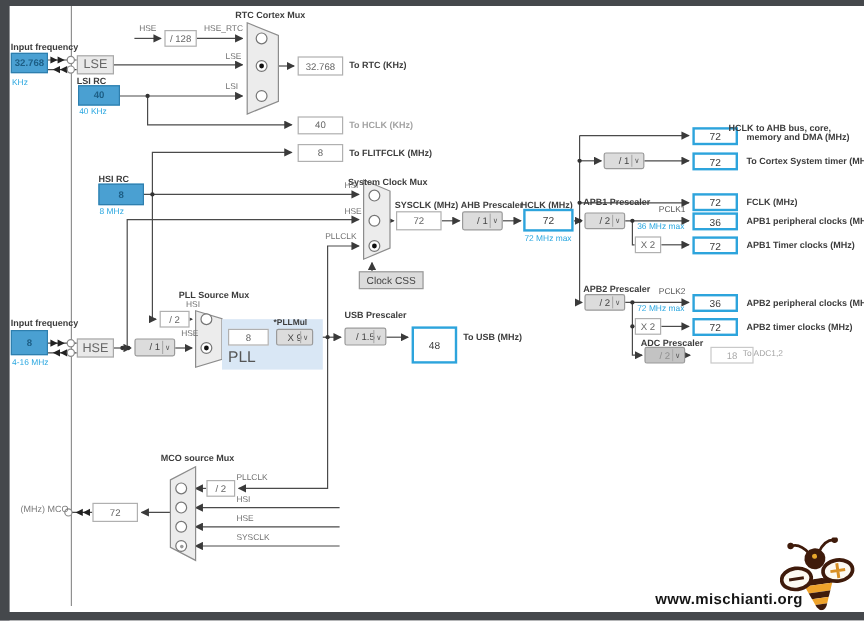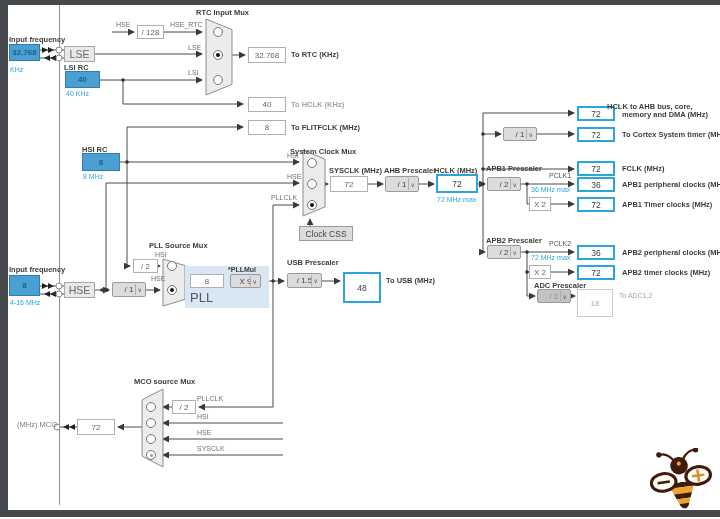--- a/index.html
+++ b/index.html
@@ -160,21 +160,21 @@
   <span class="blue" style="left:83px;top:173px">8 MHz</span>
 
   <span class="lbl" style="left:9px;top:265px">Input frequency</span>
   <div class="bluebox" style="left:9px;top:275px;width:31px;height:21px">8</div>
   <span class="blue" style="left:10px;top:299px">4-16 MHz</span>
   <div class="oscbox" style="left:64px;top:282px;width:31px;height:16px">HSE</div>
 
   <span class="wlbl" style="left:116px;top:21px">HSE</span>
   <div class="vbox" style="left:137px;top:25px;width:27px;height:14px">/ 128</div>
   <span class="wlbl" style="left:170px;top:21px">HSE_RTC</span>
-  <span class="lbl" style="left:196px;top:8px">RTC Input Mux</span>
+  <span class="lbl" style="left:196px;top:8px">RTC Cortex Mux</span>
   <div class="radio" style="left:213px;top:27px"></div>
   <div class="radio sel" style="left:213px;top:50px"></div>
   <div class="radio" style="left:213px;top:75px"></div>
   <span class="wlbl" style="left:188px;top:44px">LSE</span>
   <span class="wlbl" style="left:188px;top:69px">LSI</span>
   <div class="vbox" style="left:248px;top:47px;width:38px;height:16px">32.768</div>
   <span class="lbl" style="left:291px;top:50px">To RTC (KHz)</span>
   <div class="vbox" style="left:248px;top:97px;width:38px;height:15px">40</div>
   <span class="lbl gray" style="left:291px;top:100px">To HCLK (KHz)</span>
   <div class="vbox" style="left:248px;top:120px;width:38px;height:15px">8</div>
@@ -236,21 +236,21 @@
   <span class="lbl" style="left:622px;top:248px">APB2 peripheral clocks (MHz)</span>
   <div class="vbox" style="left:529px;top:265px;width:22px;height:14px">X 2</div>
   <div class="hbox" style="left:577px;top:265px;width:38px;height:15px">72</div>
   <span class="lbl" style="left:622px;top:268px">APB2 timer clocks (MHz)</span>
 
   <span class="lbl" style="left:534px;top:281px">ADC Prescaler</span>
   <div class="dd disabled" style="left:537px;top:289px;width:34px;height:14px">
       <span>/ 2</span>
       <span class="chev">∨</span>
     </div>
-  <div class="vbox dim" style="left:577px;top:289px;width:36px;height:28px">18</div>
+  <div class="vbox dim" style="left:592px;top:289px;width:36px;height:14px">18</div>
   <span class="glbl" style="left:619px;top:292px">To ADC1,2</span>
 
   <span class="lbl" style="left:149px;top:241px">PLL Source Mux</span>
   <div class="vbox" style="left:133px;top:259px;width:25px;height:14px">/ 2</div>
   <span class="wlbl" style="left:155px;top:251px">HSI</span>
   <span class="wlbl" style="left:151px;top:275px">HSE</span>
   <div class="dd" style="left:112px;top:282px;width:34px;height:15px">
       <span>/ 1</span>
       <span class="chev">∨</span>
     </div>
@@ -280,20 +280,21 @@
   <span class="wlbl" style="left:197px;top:413px">HSI</span>
   <span class="wlbl" style="left:197px;top:429px">HSE</span>
   <span class="wlbl" style="left:197px;top:445px">SYSCLK</span>
   <div class="radio" style="left:146px;top:402px"></div>
   <div class="radio" style="left:146px;top:418px"></div>
   <div class="radio" style="left:146px;top:434px"></div>
   <div class="radio selgray" style="left:146px;top:450px"></div>
   <div class="vbox" style="left:77px;top:419px;width:38px;height:16px">72</div>
   <span class="dlbl" style="left:17px;top:420px;font-size:7.5px;color:#7a7a7a">(MHz) MCO</span>
 
+  <span class="wm" style="left:546px;top:492px">www.mischianti.org</span>
   <svg style="position:absolute;left:650px;top:448px" width="66" height="66" viewBox="0 0 64 64">
     <g transform="rotate(-8 30 30)">
       <path d="M26,12 Q20,3 13,4" stroke="#3f1b0b" stroke-width="2.2" fill="none"></path>
       <circle cx="12" cy="4" r="2.6" fill="#3f1b0b"></circle>
       <path d="M34,12 Q40,3 47,4" stroke="#3f1b0b" stroke-width="2.2" fill="none"></path>
       <circle cx="48" cy="4" r="2.6" fill="#3f1b0b"></circle>
       <circle cx="30" cy="17" r="8.5" fill="#3f1b0b"></circle>
       <circle cx="30" cy="15" r="2" fill="#e9a72c"></circle>
       <clipPath id="beebody">
           <path d="M18,36 Q30,30 42,36 L34,56 Q30,62 26,56 Z"></path>

